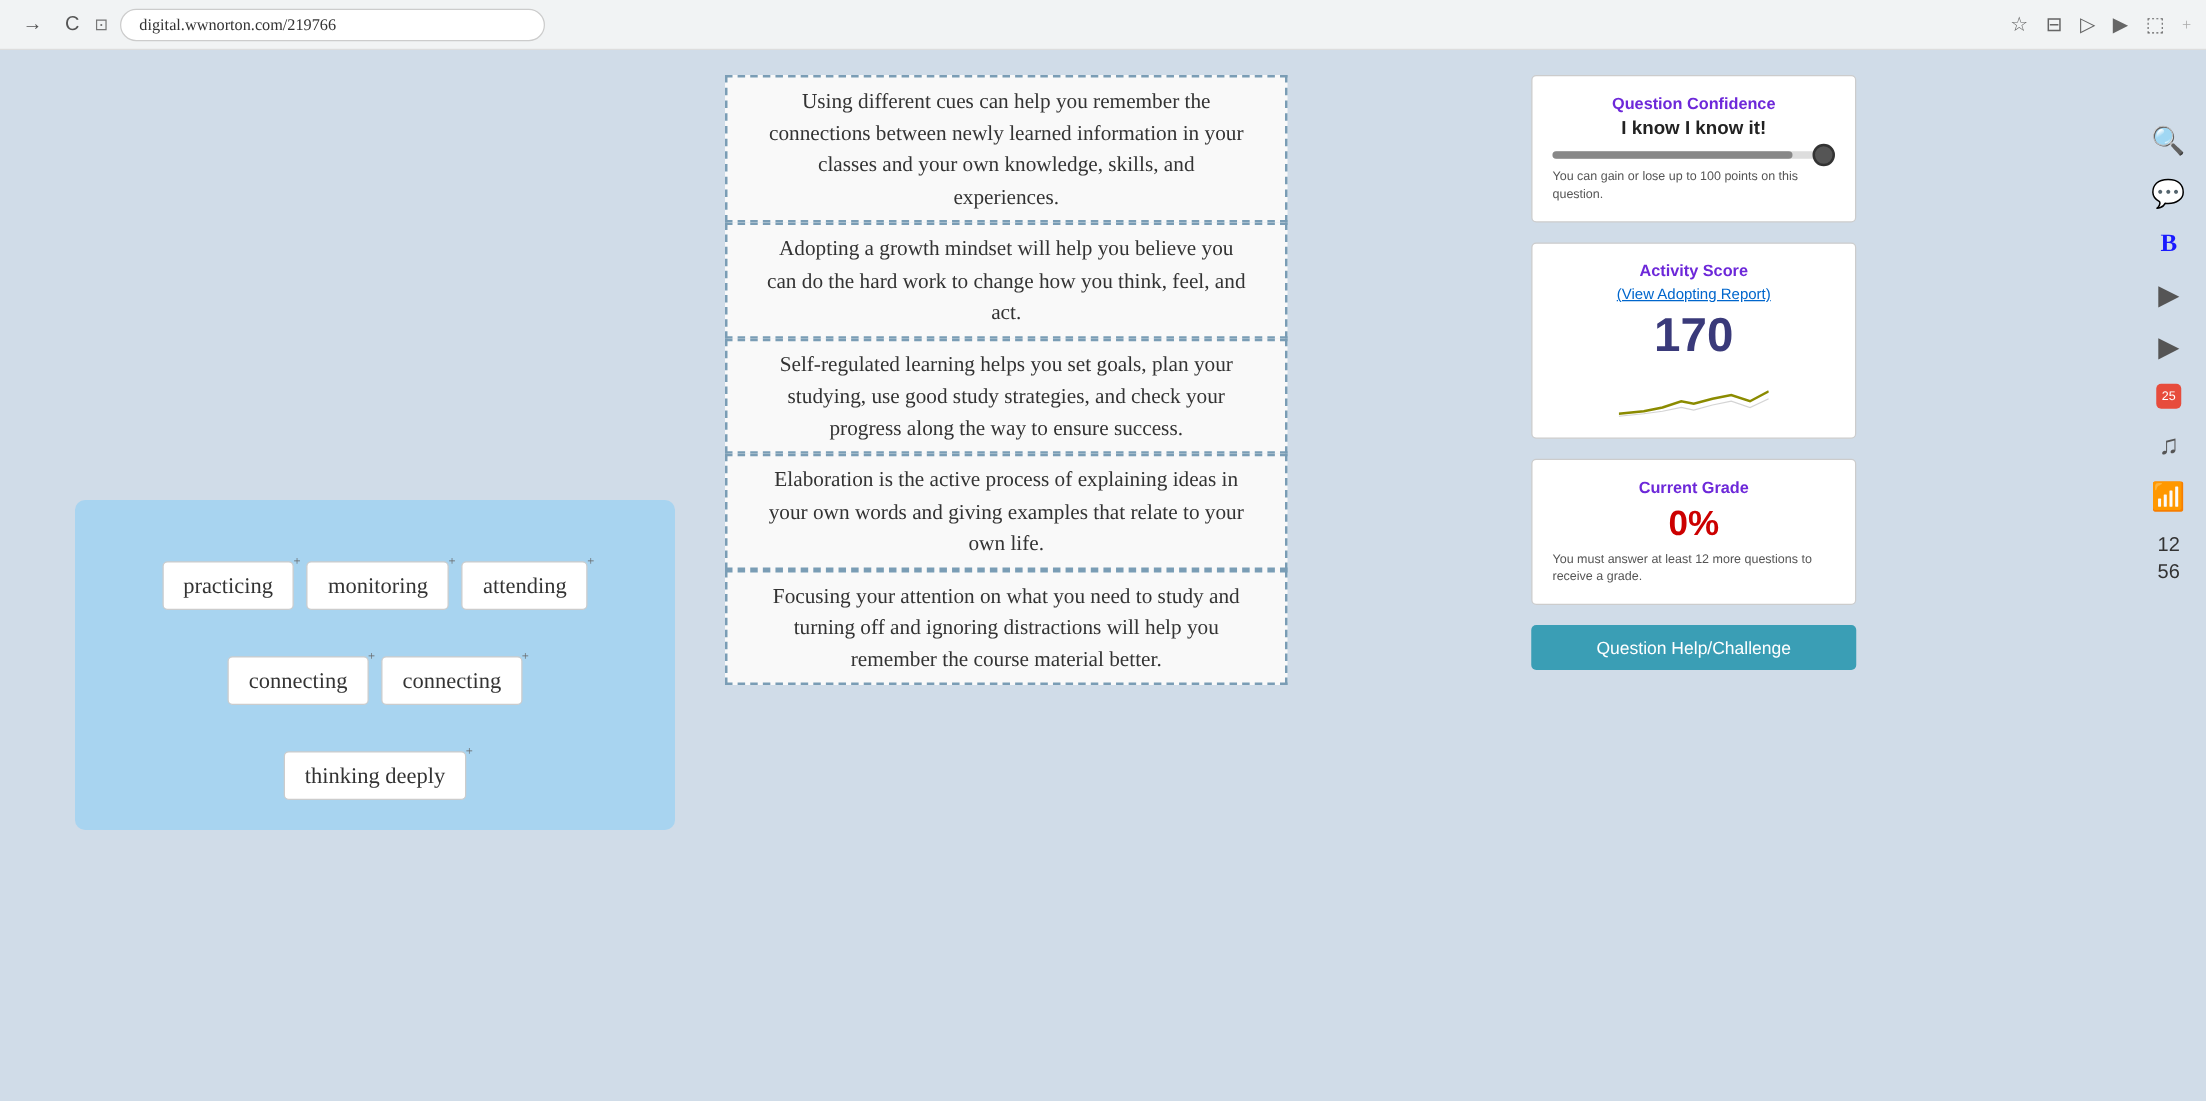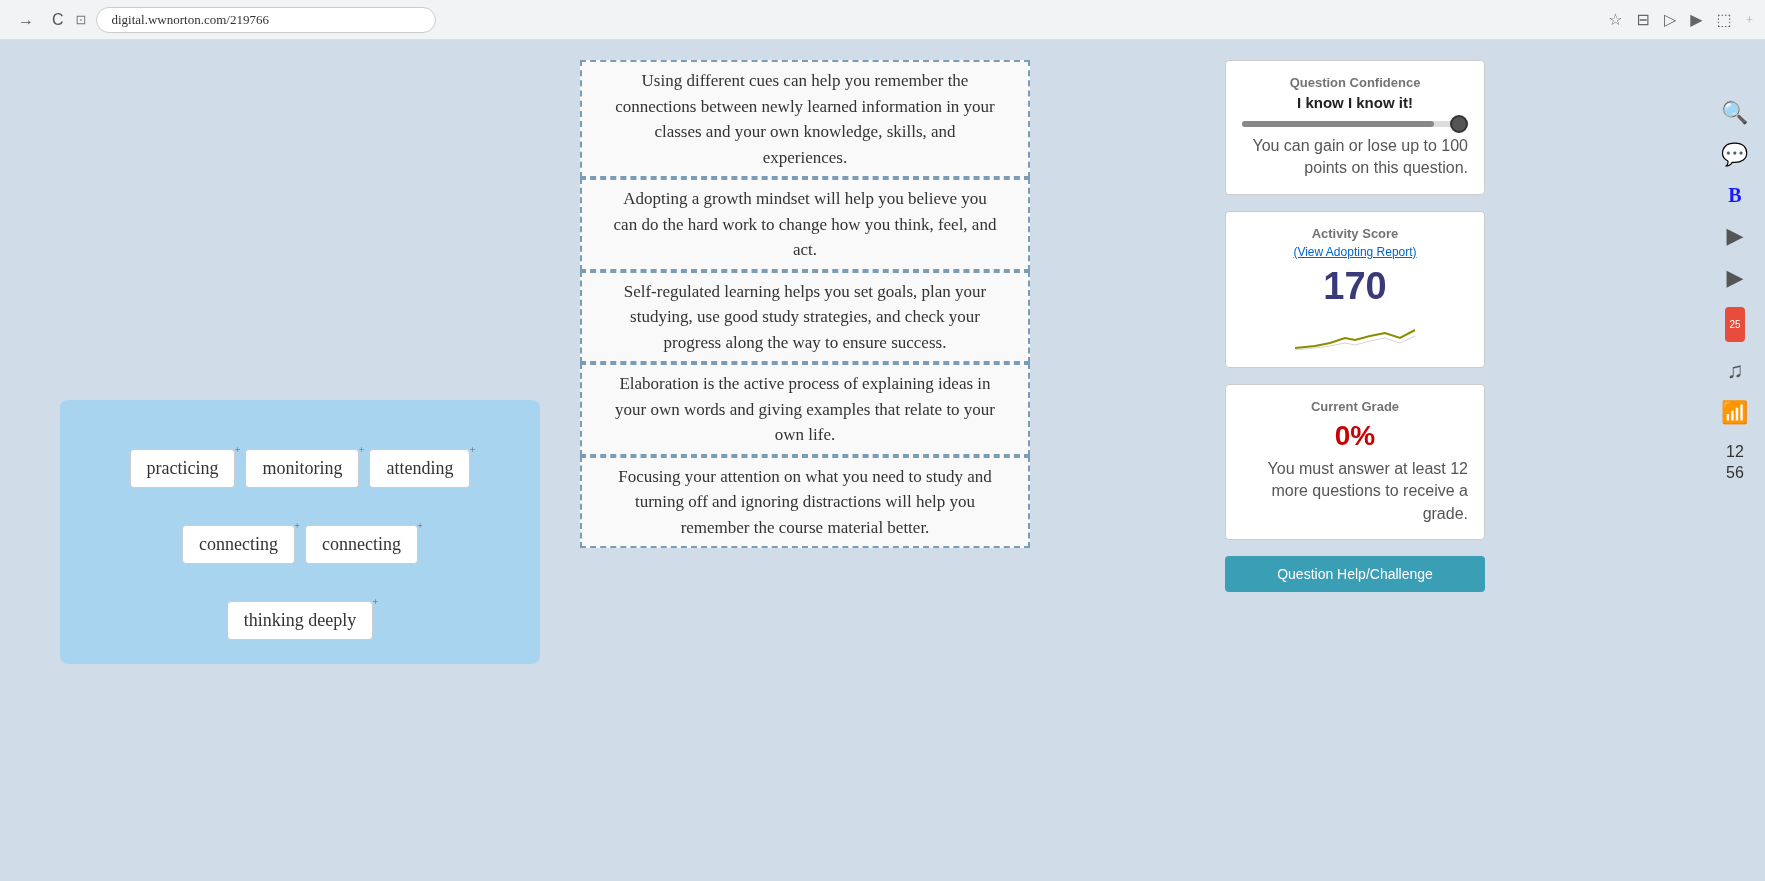--- a/index.html
+++ b/index.html
@@ -136,21 +136,21 @@
     }
     .panel-box {
       background: white;
       border: 1px solid #ccc;
       border-radius: 4px;
       padding: 14px 16px;
     }
     .panel-box-title {
       font-size: 13px;
       font-weight: bold;
-      color: #737373;
+      color: #6d28d9;
       text-align: center;
       margin-bottom: 4px;
       font-family: Arial, sans-serif;
     }
     .panel-box-subtitle {
       font-size: 15px;
       font-weight: bold;
       color: #222;
       text-align: center;
       margin-bottom: 10px;
@@ -173,23 +173,23 @@
       width: 18px;
       height: 18px;
       background: #555;
       border-radius: 50%;
       position: absolute;
       top: -6px;
       right: 0;
       border: 2px solid #333;
     }
     .panel-note {
-      font-size: 16px;
+      font-size: 10px;
       color: #555;
-      text-align: right;
+      text-align: left;
       margin-top: 6px;
       font-family: Arial, sans-serif;
       line-height: 1.4;
     }
     .activity-score-link {
       color: #0066cc;
       text-decoration: underline;
       font-size: 12px;
       text-align: center;
       display: block;
@@ -251,21 +251,21 @@
       cursor: pointer;
       display: flex;
       align-items: center;
       justify-content: center;
     }
     .sidebar-icon-badge {
       background: #e74c3c;
       color: white;
       font-size: 10px;
       width: 20px;
-      height: 35px;
+      height: 20px;
       border-radius: 4px;
       display: flex;
       align-items: center;
       justify-content: center;
       font-family: Arial, sans-serif;
     }
     .sidebar-time {
       font-size: 16px;
       color: #333;
       text-align: center;

